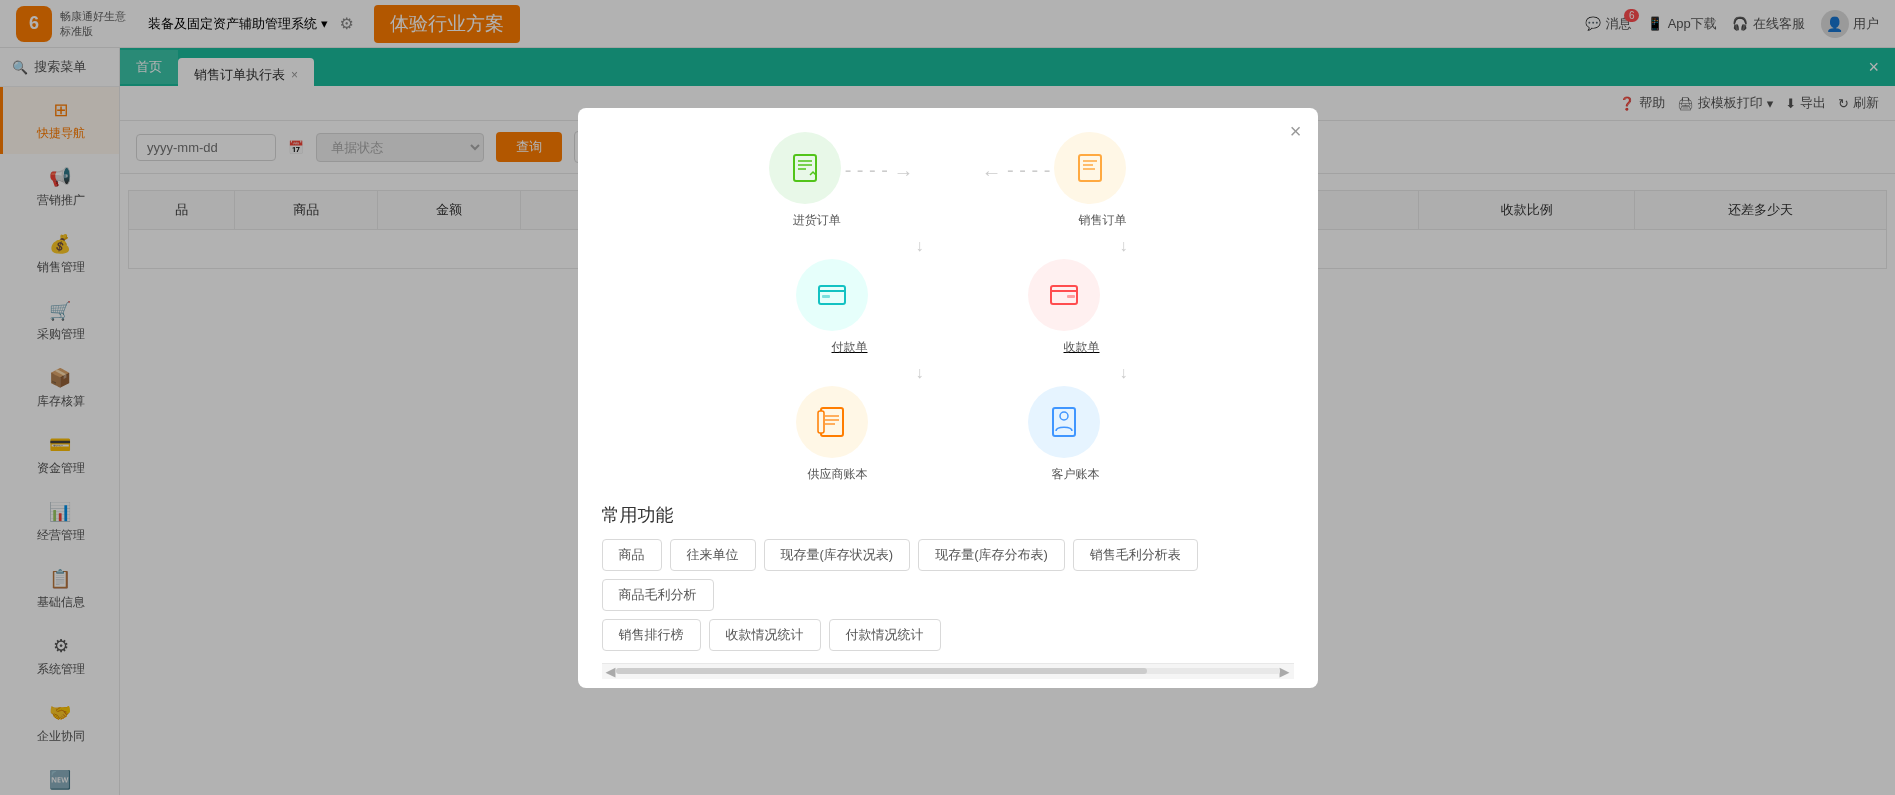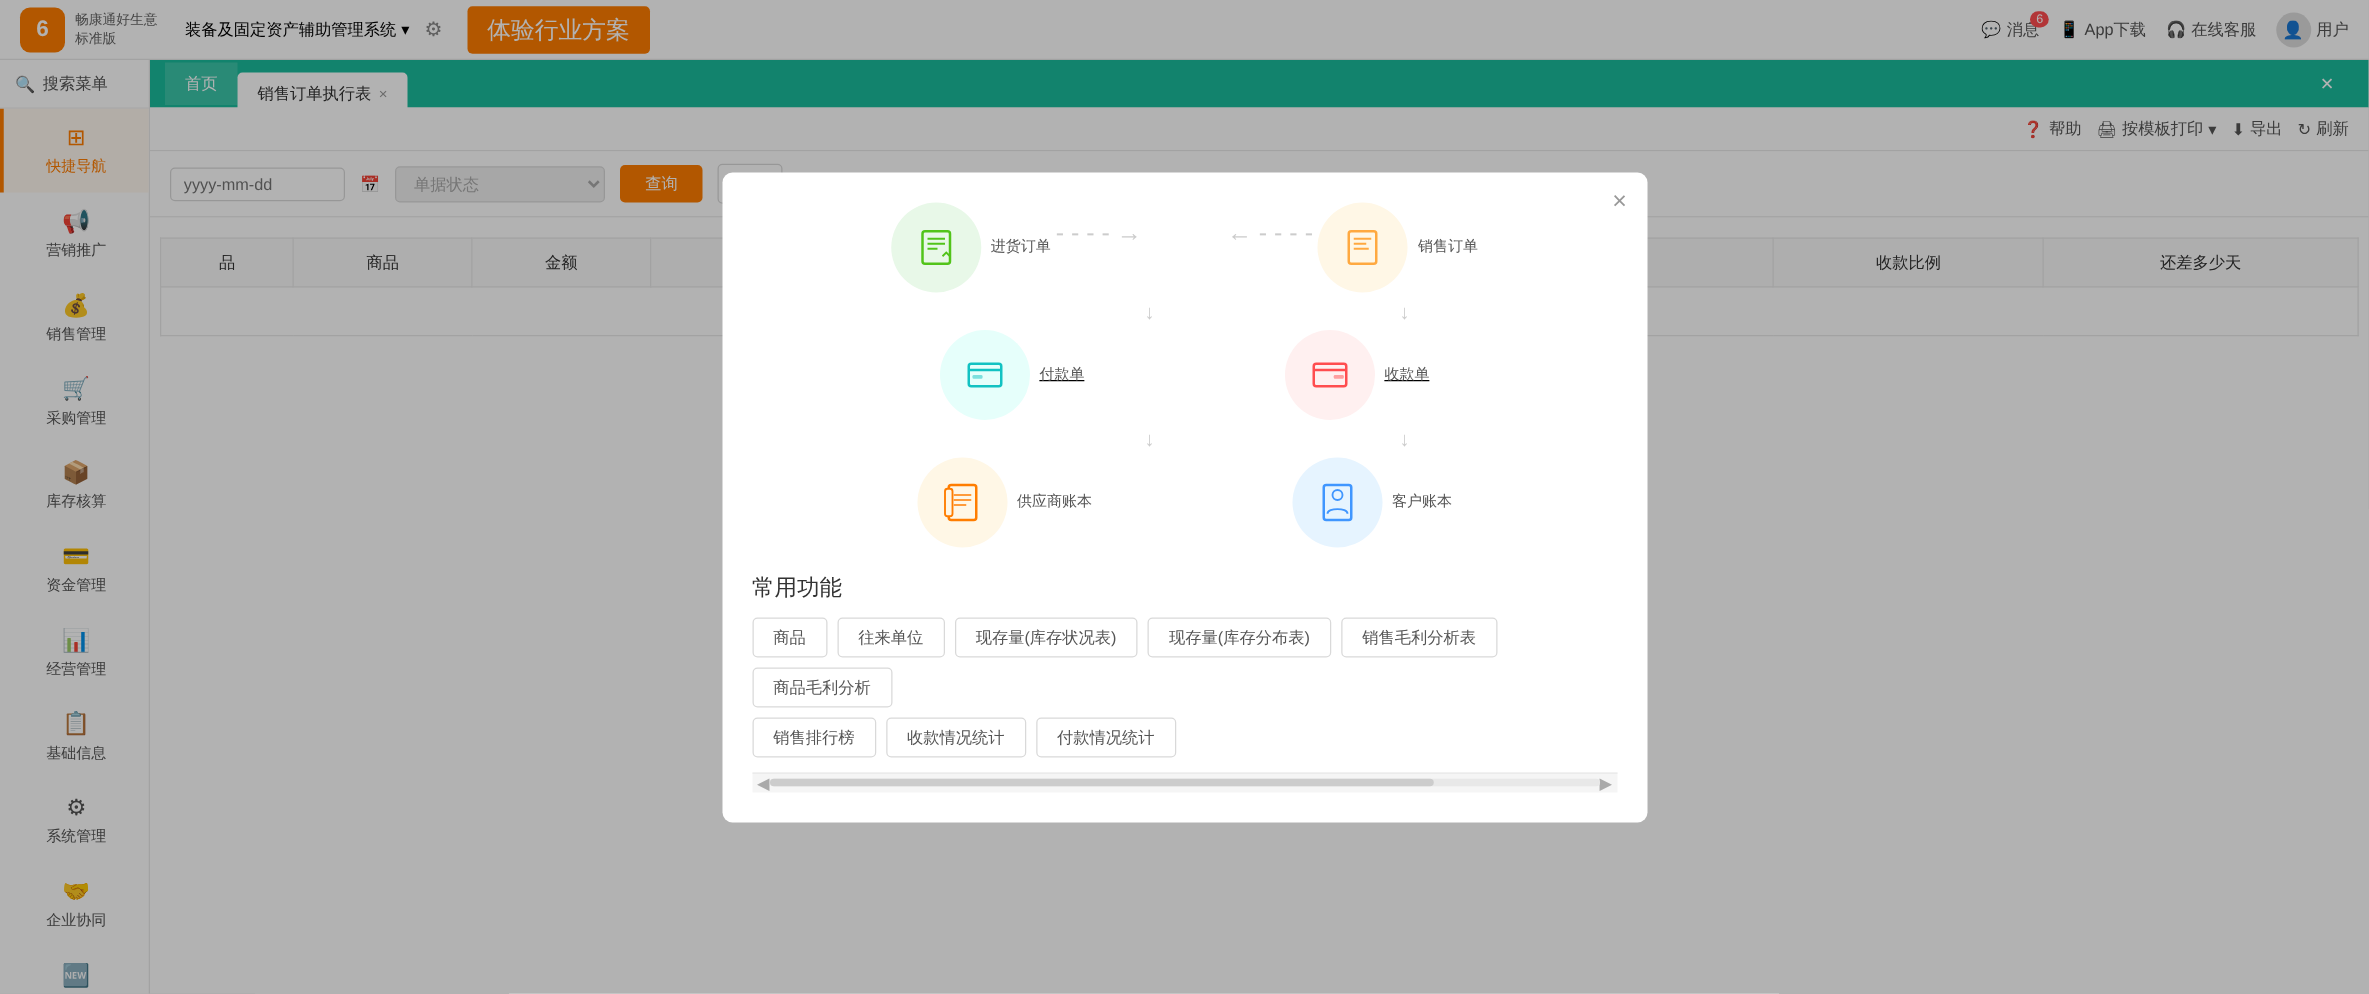--- a/index.html
+++ b/index.html
@@ -29,21 +29,21 @@
     .sidebar { width: 120px; background: #fff; border-right: 1px solid #e8e8e8; display: flex; flex-direction: column; }
     .sidebar-search { display: flex; align-items: center; gap: 6px; padding: 10px 12px; border-bottom: 1px solid #f0f0f0; cursor: pointer; color: #555; font-size: 13px; }
     .sidebar-item { display: flex; flex-direction: column; align-items: center; padding: 12px 8px; cursor: pointer; color: #555; font-size: 12px; gap: 4px; border-left: 3px solid transparent; }
     .sidebar-item.active { background: #fff8f0; color: #ff7d00; border-left-color: #ff7d00; }
     .sidebar-icon { font-size: 18px; }
 
     
     .content-area { flex: 1; display: flex; flex-direction: column; overflow: hidden; }
 
     
-    .tab-bar { display: flex; align-items: center; background: #1abc9c; padding: 12px; height: 38px; }
+    .tab-bar { display: flex; align-items: center; background: #1abc9c; padding: 0; height: 38px; }
     .tab-item { padding: 8px 16px; color: #fff; cursor: pointer; font-size: 13px; display: flex; align-items: center; gap: 6px; }
     .tab-item.home { background: rgba(255,255,255,0.15); }
     .tab-item.active { background: #fff; color: #333; border-radius: 4px 4px 0 0; margin: 16px 0 0 0; }
     .tab-close { font-size: 12px; color: #999; cursor: pointer; }
     .tab-bar-close { margin-left: auto; padding: 8px 16px; color: #fff; cursor: pointer; font-size: 18px; }
 
     
     .toolbar { display: flex; align-items: center; justify-content: flex-end; gap: 12px; background: #fff; padding: 8px 16px; border-bottom: 1px solid #e8e8e8; }
     .toolbar-btn { display: flex; align-items: center; gap: 4px; color: #555; cursor: pointer; font-size: 13px; }
     .toolbar-btn-print { display: flex; align-items: center; gap: 4px; color: #555; cursor: pointer; font-size: 13px; }
@@ -60,21 +60,21 @@
     
     .data-table { width: 100%; border-collapse: collapse; background: #fff; margin-top: 8px; }
     .data-table th { background: #fafafa; border: 1px solid #e8e8e8; padding: 10px 12px; font-size: 13px; color: #333; font-weight: 500; text-align: center; }
     .data-table td { border: 1px solid #e8e8e8; padding: 10px 12px; font-size: 13px; color: #555; text-align: center; }
     .no-data { text-align: center; padding: 60px; color: #999; font-size: 14px; }
 
     
     .modal-overlay { position: fixed; top: 0; left: 0; width: 100%; height: 100%; background: rgba(0,0,0,0.3); z-index: 100; display: flex; align-items: center; justify-content: center; }
     .modal { background: #fff; border-radius: 8px; width: 740px; max-height: 580px; padding: 24px; position: relative; overflow-y: auto; }
     .modal-close { position: absolute; top: 12px; right: 16px; font-size: 20px; color: #999; cursor: pointer; }
-    .flow-node { display: flex; flex-direction: row; align-items: center; gap: 8px; }
+    .flow-node { display: flex; flex-direction: column; align-items: flex-end; gap: 8px; }
     .flow-circle { width: 72px; height: 72px; border-radius: 50%; display: flex; align-items: center; justify-content: center; font-size: 28px; }
     .flow-circle.green { background: #e8f8e8; color: #52c41a; }
     .flow-circle.pink { background: #fff0f0; color: #ff7875; }
     .flow-circle.purple { background: #f0eaff; color: #9254de; }
     .flow-circle.orange { background: #fff7e6; color: #ffa940; }
     .flow-circle.teal { background: #e6fffb; color: #13c2c2; }
     .flow-circle.red { background: #fff0f0; color: #ff4d4f; }
     .flow-circle.orange2 { background: #fff7e6; color: #ff7d00; }
     .flow-circle.lightblue { background: #e6f4ff; color: #4096ff; }
     .flow-label { font-size: 12px; color: #555; text-align: center; }

